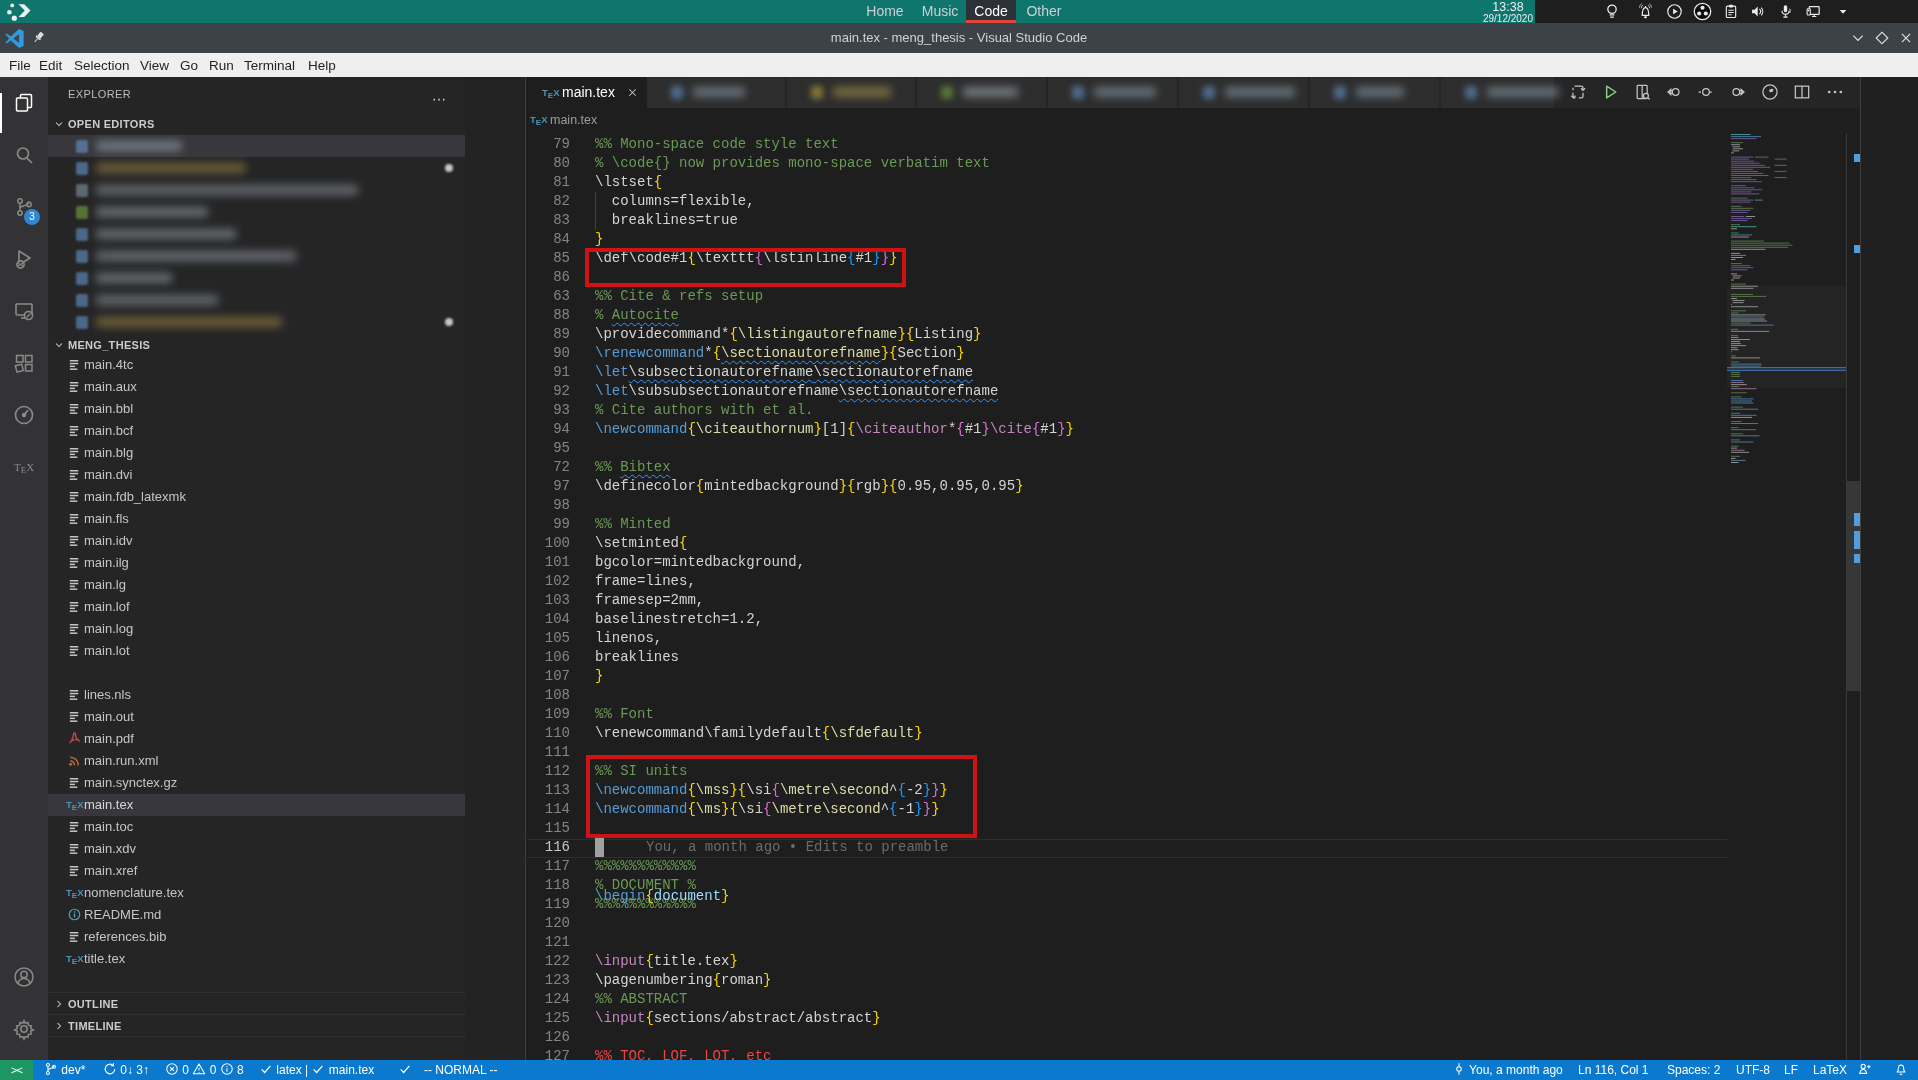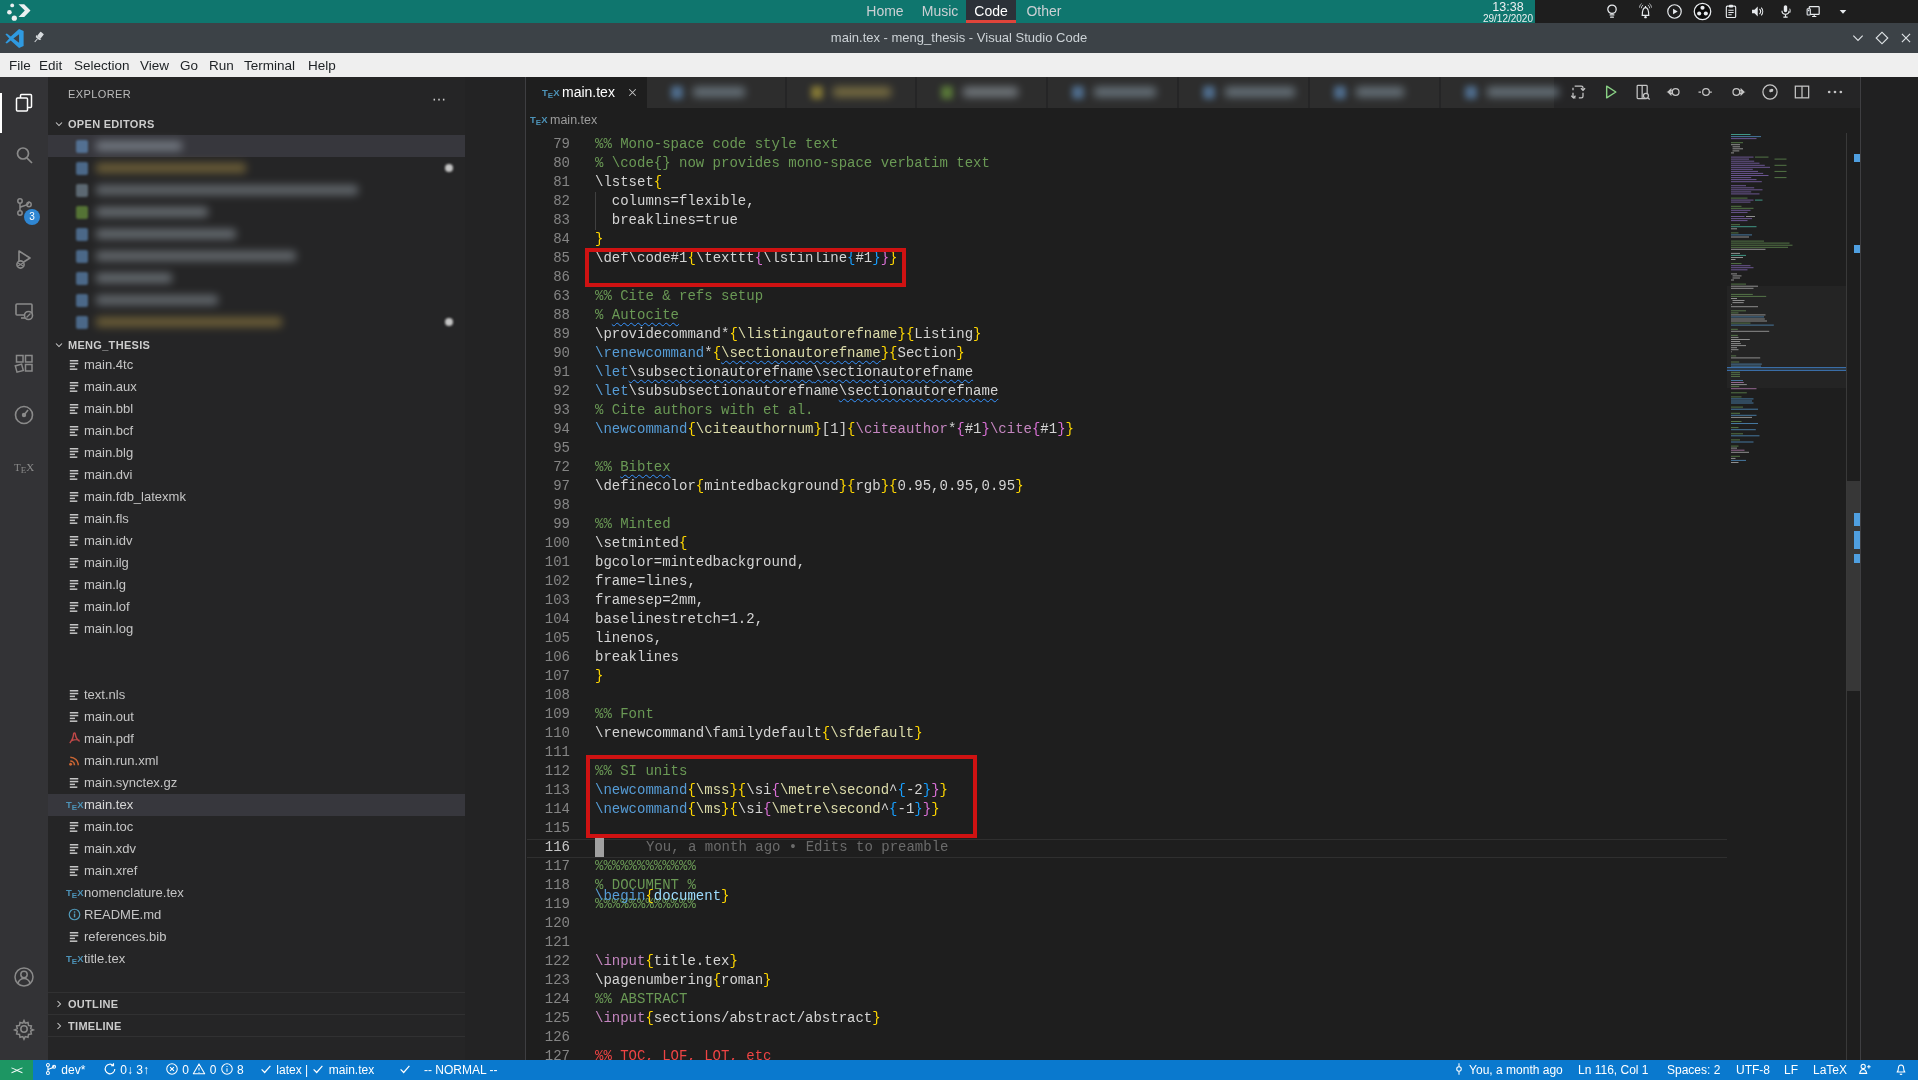--- a/index.html
+++ b/index.html
@@ -361,30 +361,41 @@
         <svg class="fico" viewBox="0 0 16 16">
           <g fill="#c5c5c5">
             <rect x="3" y="3.2" width="9" height="1.6"></rect>
             <rect x="3" y="6.2" width="9" height="1.6"></rect>
             <rect x="3" y="9.2" width="5.5" height="1.6"></rect>
             <rect x="3" y="12.2" width="8" height="1.6"></rect>
           </g>
         </svg>
         <span class="tname">main.log</span>
       </div>
+<div class="trow" style="top:563px">
+        <svg class="fico" viewBox="0 0 16 16">
+          <g fill="#c5c5c5">
+            <rect x="3" y="3.2" width="9" height="1.6"></rect>
+            <rect x="3" y="6.2" width="9" height="1.6"></rect>
+            <rect x="3" y="9.2" width="5.5" height="1.6"></rect>
+            <rect x="3" y="12.2" width="8" height="1.6"></rect>
+          </g>
+        </svg>
+        <span class="tname">main.lot</span>
+      </div>
 <div class="trow" style="top:607px">
         <svg class="fico" viewBox="0 0 16 16">
           <g fill="#c5c5c5">
             <rect x="3" y="3.2" width="9" height="1.6"></rect>
             <rect x="3" y="6.2" width="9" height="1.6"></rect>
             <rect x="3" y="9.2" width="5.5" height="1.6"></rect>
             <rect x="3" y="12.2" width="8" height="1.6"></rect>
           </g>
         </svg>
-        <span class="tname">text.nls</span>
+        <span class="tname">lines.nls</span>
       </div>
 <div class="trow" style="top:629px">
         <svg class="fico" viewBox="0 0 16 16">
           <g fill="#c5c5c5">
             <rect x="3" y="3.2" width="9" height="1.6"></rect>
             <rect x="3" y="6.2" width="9" height="1.6"></rect>
             <rect x="3" y="9.2" width="5.5" height="1.6"></rect>
             <rect x="3" y="12.2" width="8" height="1.6"></rect>
           </g>
         </svg>

